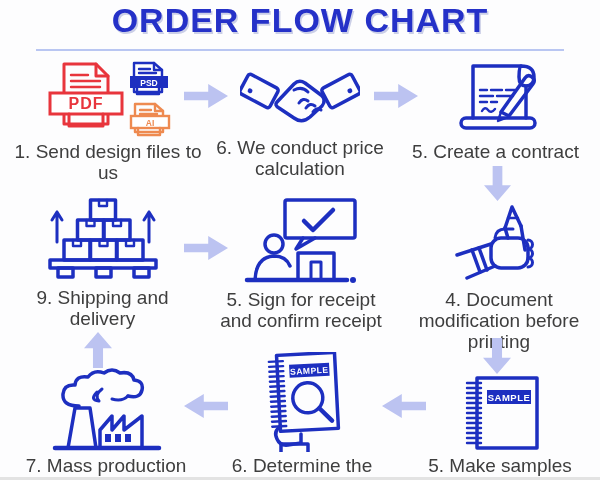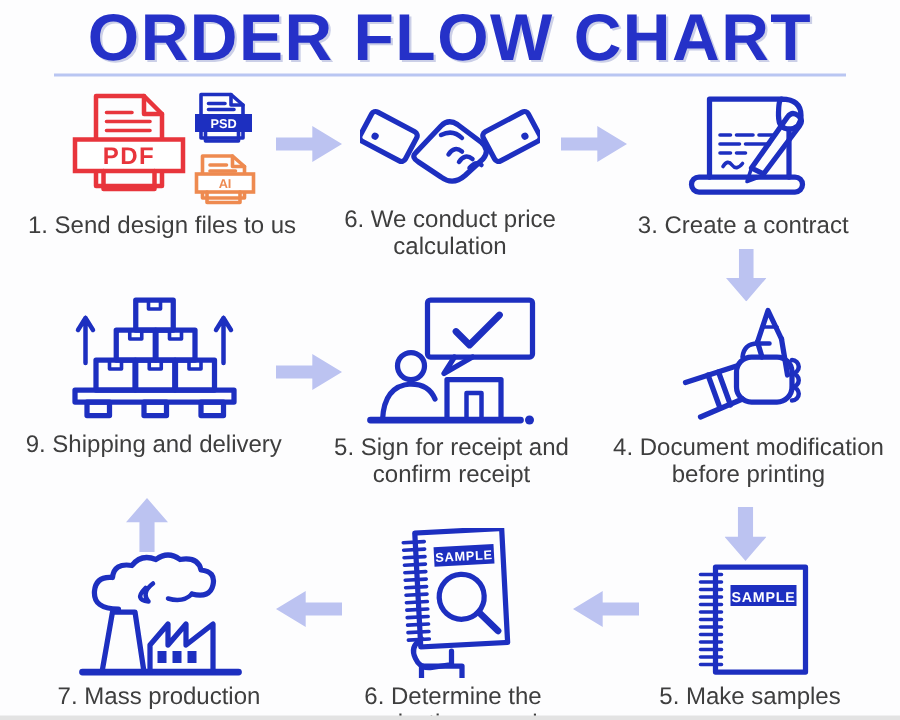--- a/index.html
+++ b/index.html
@@ -3,29 +3,29 @@
 <meta charset="utf-8">
 <style>
   html,body{margin:0;padding:0;background:#fff;}
   #canvas{
     position:relative;width:600px;height:480px;overflow:hidden;
     background:var(--bg,#fdfdfe);
     font-family:"Liberation Sans",sans-serif;
   }
   .title{
     position:absolute;top:1px;left:0;width:100%;text-align:center;
-    font-size:44px;font-weight:bold;letter-spacing:1px;
+    font-size:34px;font-weight:bold;letter-spacing:1px;
     color:var(--title-blue,#2531c8);
     text-shadow:1.5px 1.5px 0 rgba(110,120,190,.35);
   }
   .title-underline{position:absolute;top:49px;left:36px;width:528px;height:2px;background:var(--underline-blue,#b9c6f2);}
   .bottom-edge{position:absolute;left:0;bottom:0;width:100%;height:3px;background:#e3e3e3;}
   .step{position:absolute;display:flex;flex-direction:column;align-items:center;}
   .caption{
-    margin-top:4px;width:100%;font-size:16px;line-height:1.1;
+    margin-top:4px;width:100%;font-size:19px;line-height:1.1;
     color:var(--caption-gray,#3e3e3e);text-align:center;
   }
   #s1{left:8px;top:60px;width:200px;}
   #s2{left:210px;top:60px;width:180px;}
   #s3{left:398px;top:56px;width:195px;}
   #s8{left:5px;top:196px;width:195px;}
   #s9{left:210px;top:196px;width:182px;}
   #s4{left:400px;top:200px;width:198px;}
   #s7{left:12px;top:368px;width:188px;justify-content:space-between;}
   #s6{left:216px;top:352px;width:172px;}
@@ -117,21 +117,21 @@
     <svg width="105" height="82" viewBox="0 0 105 82">
       <path class="st" d="M30,62 V10 H78"></path>
       <path class="st" d="M78,10 q13,0 13,11 q0,9 -8,9 q-7,0 -7,-9 q0,-11 2,-11"></path>
       <path class="st" d="M83,30 V62"></path>
       <rect class="st" x="18" y="62" width="74" height="10" rx="5"></rect>
       <path class="st thin" d="M37,34 h7 M48,34 h11 M63,34 h9 M37,40 h13 M54,40 h16 M37,46 h7 M48,46 h6"></path>
       <path class="st thin" d="M39,55 q3,-5 6,-1 q3,4 7,-1"></path>
       <path class="st" d="M58,56 L82,22 q3,-4 7,-1 q4,3 1,7 L66,60 Z"></path>
       <path class="st thin" d="M58,56 l-3,9 l8,-3"></path>
     </svg>
-    <div class="caption">3. Create a contract</div>
+    <div class="caption">5. Create a contract</div>
   </div>
 
   <div class="step" id="s8">
     <svg width="122" height="88" viewBox="0 0 122 88">
       <rect class="st" x="8" y="64" width="106" height="8"></rect>
       <rect class="st" x="16" y="72" width="15" height="9"></rect>
       <rect class="st" x="54" y="72" width="15" height="9"></rect>
       <rect class="st" x="92" y="72" width="15" height="9"></rect>
       <rect class="st" x="22" y="44" width="26" height="20"></rect>
         <path class="st thin" d="M31,44 v6 h8 v-6"></path>

